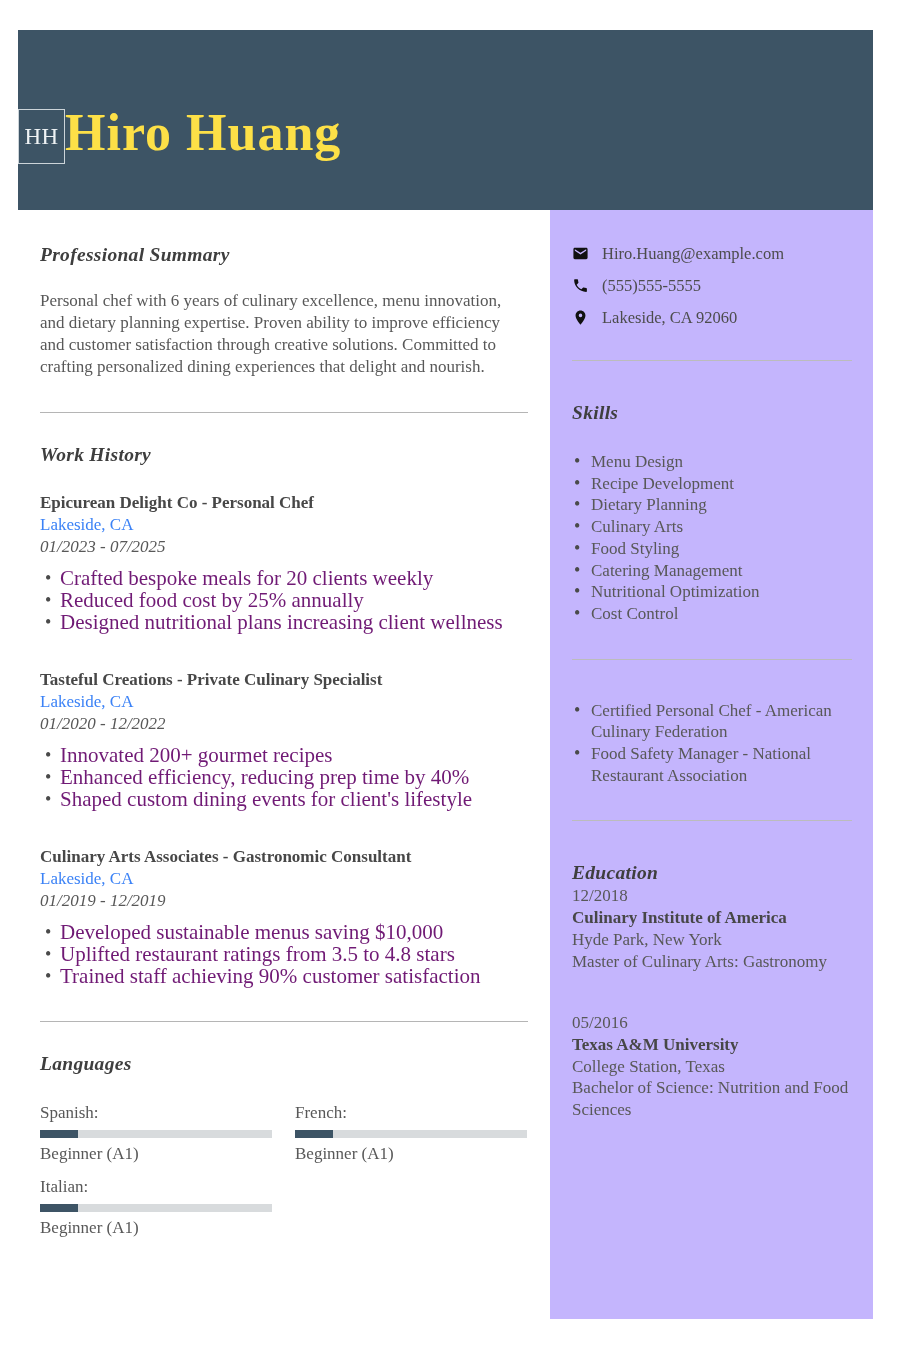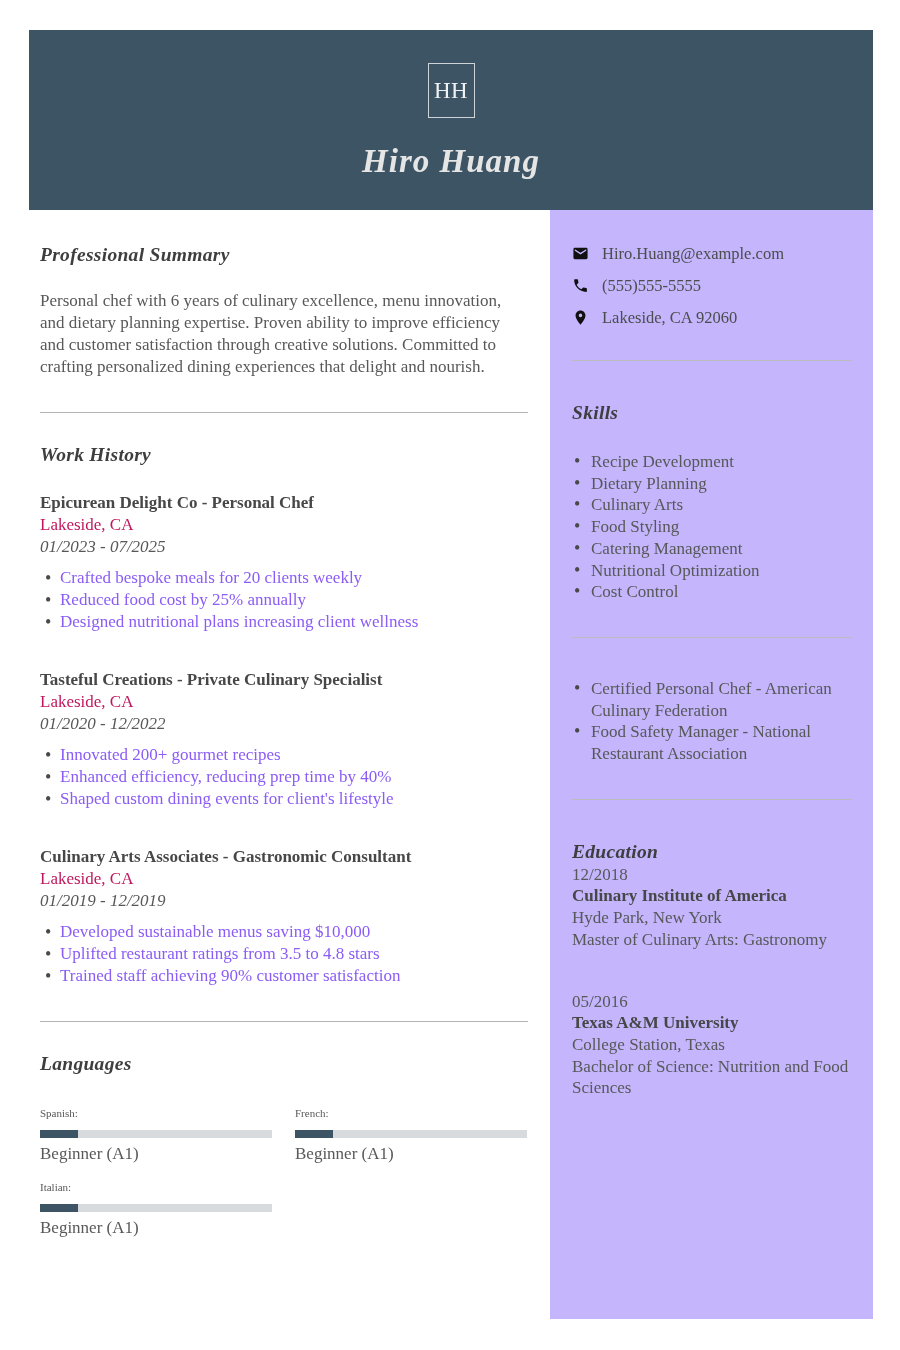--- a/index.html
+++ b/index.html
@@ -7,36 +7,36 @@
   body {
     width: 900px; height: 1350px;
     font-family: "Liberation Serif", "DejaVu Serif", serif;
     color: #565656;
     position: relative;
   }
   .page { width: 900px; height: 1350px; overflow: hidden; background: #fff; }
 
   
   .banner {
-    margin: 30px 27px 0 29px;
+    margin: 30px 27px 0 18px;
     height: 180px;
     background: #3d5465;
-    display: flex; flex-direction: column; align-items: center;
+    display: flex; flex-direction: row; align-items: center;
   }
   .monogram {
     margin-top: 33px;
     width: 47px; height: 55px;
     border: 1px solid #ccd4d9;
     display: flex; align-items: center; justify-content: center;
     color: #eef2f4; font-size: 23px; letter-spacing: 0.5px;
   }
   .name {
     margin-top: 25px;
-    font-size: 33px; font-style: italic; font-weight: 700;
-    color: #e5e5e5; letter-spacing: 1px; line-height: 1.1;
+    font-size: 52px; font-weight: 700;
+    color: #fde047; letter-spacing: 1px; line-height: 1.1;
   }
 
   
   .content { margin: 0 27px; display: flex; align-items: stretch; }
   .left-col { width: 523px; padding: 33px 22px 40px 13px; background: #fff; }
   .sidebar  { width: 323px; min-height: 1109px; padding: 35px 21px 0 22px; background: #c4b5fd; }
 
   .section-heading {
     font-size: 19.5px; font-style: italic; font-weight: 700;
     color: #3e3e3e; letter-spacing: 0.3px; line-height: 24px;
@@ -44,39 +44,39 @@
 
   
   .summary-text { margin-top: 23px; font-size: 17px; line-height: 22px; color: #585858; }
   hr.divider { border: none; border-top: 1px solid #b5b5b5; margin: 32px 0; }
   .left-col hr.divider { margin: 34px 0 30px 0; }
 
   .work-heading { margin-bottom: 25px; }
   .job { margin-bottom: 36px; }
   .job:last-child { margin-bottom: 0; }
   .job-title { font-size: 17px; font-weight: 700; color: #474747; line-height: 22px; }
-  .job-location { font-size: 17px; line-height: 22px; color: #be185d; }
+  .job-location { font-size: 17px; line-height: 22px; color: #3b82f6; }
   .job-dates { font-size: 17px; font-style: italic; line-height: 22px; color: #585858; }
   ul.bullets { list-style: none; margin-top: 9px; }
   ul.bullets li {
     position: relative; padding-left: 20px;
-    font-size: 17px; line-height: 22px; color: #8b5cf6; font-family: Liberation Serif, serif;
+    font-size: 21px; line-height: 22px; color: #701a75; font-family: Liberation Serif, serif;
   }
   ul.bullets li::before {
     content: "\2022"; position: absolute; left: 5px; top: 0;
     color: #4a4a4a; font-size: 18px;
   }
 
   
   .languages-heading { margin-bottom: 27px; }
   .lang-grid {
     display: grid; grid-template-columns: 232px 232px;
     column-gap: 23px; row-gap: 13px;
   }
-  .lang-name { font-size: 11px; line-height: 20px; color: #585858; }
+  .lang-name { font-size: 17px; line-height: 20px; color: #585858; }
   .lang-bar { margin: 7px 0 6px 0; height: 8px; background: #d8dbdd; position: relative; }
   .lang-fill { height: 8px; background: #3d5465; }
   .lang-level { font-size: 17px; line-height: 20px; color: #585858; }
 
   
   .contact-row { display: flex; align-items: center; margin-bottom: 15px; }
   .contact-row:last-of-type { margin-bottom: 0; }
   .contact-icon { width: 17px; height: 17px; flex: none; margin-right: 13px; display: inline-flex; }
   .contact-icon svg { width: 17px; height: 17px; fill: #111111; }
   .contact-text { font-size: 16.5px; color: #4c4c4c; line-height: 17px; }
@@ -221,20 +221,21 @@
           </span>
           <span class="contact-text">Lakeside, CA 92060</span>
         </div>
       </section>
 
       <hr class="divider">
 
       <section>
         <h2 class="section-heading">Skills</h2>
         <ul class="sidebar-list">
+          <li>Menu Design</li>
           <li>Recipe Development</li>
           <li>Dietary Planning</li>
           <li>Culinary Arts</li>
           <li>Food Styling</li>
           <li>Catering Management</li>
           <li>Nutritional Optimization</li>
           <li>Cost Control</li>
         </ul>
       </section>
 

